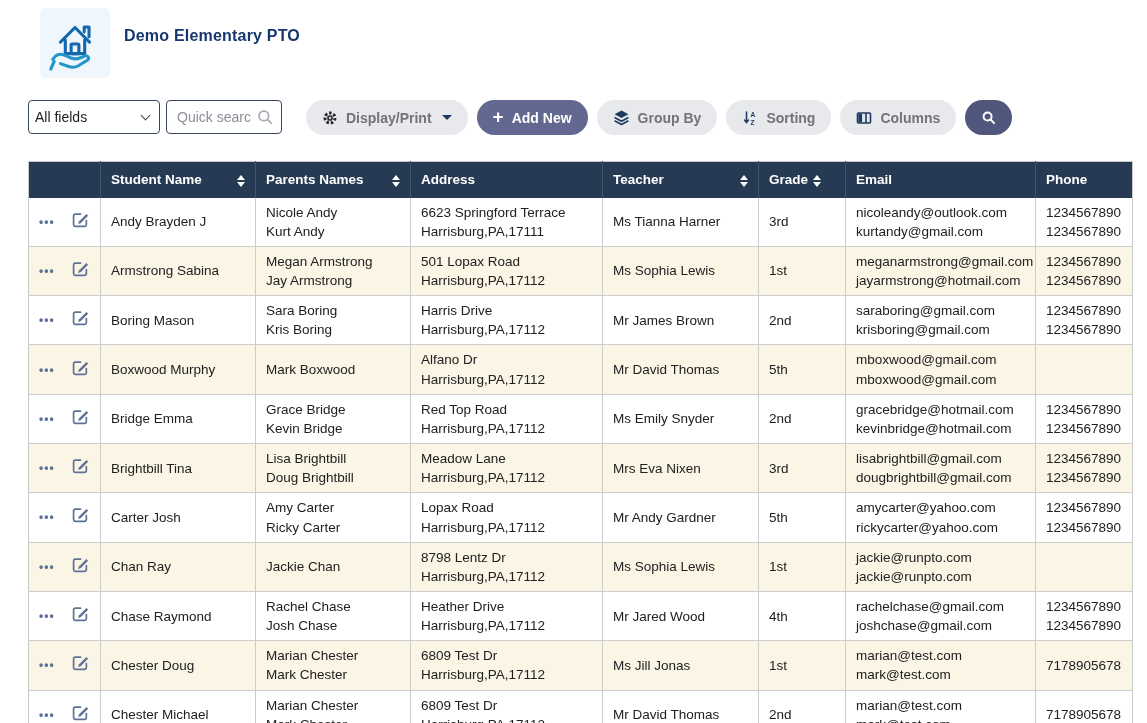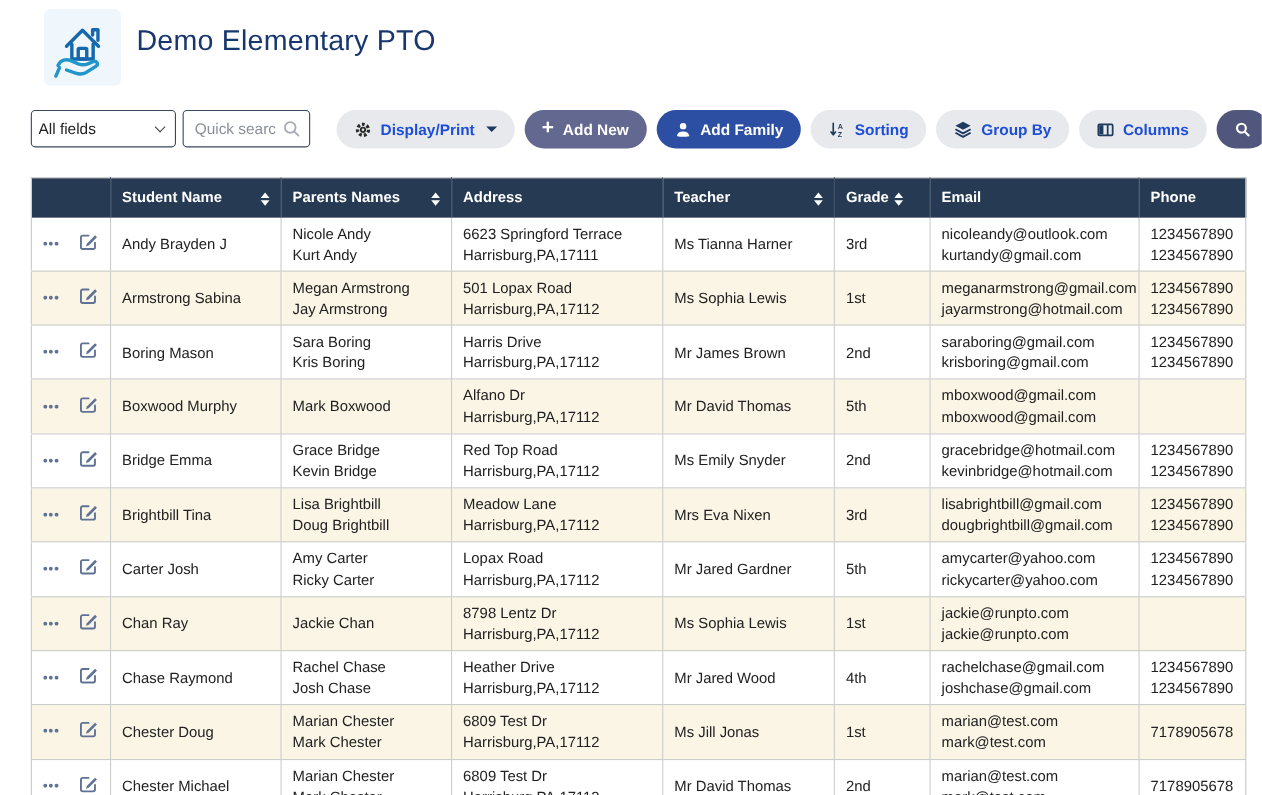--- a/index.html
+++ b/index.html
@@ -4,42 +4,42 @@
 <style>
   * { box-sizing: border-box; }
   html,body { margin:0; padding:0; width:1147px; height:723px; overflow:hidden;
               background:#fff; font-family:"Liberation Sans", sans-serif; }
 
   
   .brand { display:flex; align-items:center; gap:14px; padding:8px 0 0 40px; }
   .logo-box { width:70px; height:70px; background:#f0f7fc; border-radius:6px;
               display:flex; align-items:center; justify-content:center; }
   .brand-text { display:flex; flex-direction:column; gap:3px; padding-bottom:14px; }
-  .brand-title { font-size:26px; font-weight:normal; color:#17376e; letter-spacing:.2px; }
+  .brand-title { font-size:16px; font-weight:bold; color:#17376e; letter-spacing:.2px; }
   .brand-sub   { font-size:14.5px; font-weight:bold; color:#17376e; }
 
   
   .toolbar { display:flex; margin:22px 14px 0 28px; }
   .field-select { width:132px; height:34px; border:1.5px solid #39475c; border-radius:4px;
                   font-family:inherit; font-size:14px; color:#222; padding:0 6px; background:#fff;
                   -webkit-appearance:none; appearance:none; }
   .select-wrap { position:relative; }
   .select-wrap .chev { position:absolute; right:11px; top:12px; width:7px; height:7px;
                        border-right:1.8px solid #444; border-bottom:1.8px solid #444;
                        transform:rotate(45deg); pointer-events:none; }
   .qsearch-wrap { position:relative; margin-left:6px; }
   .qsearch { width:116px; height:34px; border:1.5px solid #39475c; border-radius:4px;
              font-family:inherit; font-size:14px; padding:0 30px 0 10px; color:#222; }
   .qsearch::placeholder { color:#8a8f98; }
   .qsearch-wrap svg { position:absolute; right:8px; top:8px; }
 
   .btn { display:inline-flex; align-items:center; gap:8px; height:35px; border:none;
          border-radius:18px; padding:0 16px; font-family:inherit; font-size:14px;
          font-weight:bold; cursor:pointer; white-space:nowrap; }
-  .btn-light { background:#e8e9ed; color:#1d4ed8; }
+  .btn-light { background:#e8e9ed; color:#737373; }
   .btn-slate { background:#62688f; color:#fff; }
   .btn-blue  { background:#2d4fa3; color:#fff; }
   .btn-dark  { background:#50567c; color:#fff; }
   .btn + .btn { margin-left:9px; }
   .btn-display { margin-left:24px; }
   .caret-down { width:0; height:0; border-left:5px solid transparent; border-right:5px solid transparent;
                 border-top:5px solid #1e3a5f; margin-left:2px; }
   .plus-glyph { font-size:19px; font-weight:bold; line-height:1; margin-top:-2px; }
 
   
@@ -117,44 +117,37 @@
     </svg>
     <span>Display/Print</span>
     <span class="caret-down"></span>
   </button>
 
   <button class="btn btn-slate">
     <span class="plus-glyph">+</span>
     <span>Add New</span>
   </button>
 
-  <button class="btn btn-blue">
-    <svg width="16" height="16" viewBox="0 0 16 16" fill="#fff">
-      <circle cx="8" cy="4.7" r="2.9"></circle>
-      <path d="M2.3 13.6a5.8 5 0 0 1 11.4 0c0 1-11.4 1-11.4 0Z"></path>
+
+  <button class="btn btn-light">
+    <svg width="17" height="17" viewBox="0 0 16 16" fill="none" stroke="#1e3a5f" stroke-width="1.6" stroke-linejoin="round">
+      <path d="M8 1.5 14.5 5 8 8.5 1.5 5Z" fill="#1e3a5f" stroke="none"></path>
+      <path d="M1.5 8 8 11.5 14.5 8"></path>
+      <path d="M1.5 11 8 14.5 14.5 11"></path>
     </svg>
-    <span>Add Family</span>
+    <span>Group By</span>
   </button>
 
   <button class="btn btn-light">
     <svg width="16" height="16" viewBox="0 0 16 16">
       <path d="M4.5 2v10M2.5 10l2 2.6 2-2.6" stroke="#1e3a5f" stroke-width="1.5" fill="none" stroke-linecap="round" stroke-linejoin="round"></path>
       <text x="8.6" y="7" font-size="6.5" font-weight="bold" fill="#1e3a5f">A</text>
       <text x="8.6" y="14.6" font-size="6.5" font-weight="bold" fill="#1e3a5f">Z</text>
     </svg>
     <span>Sorting</span>
-  </button>
-
-  <button class="btn btn-light">
-    <svg width="17" height="17" viewBox="0 0 16 16" fill="none" stroke="#1e3a5f" stroke-width="1.6" stroke-linejoin="round">
-      <path d="M8 1.5 14.5 5 8 8.5 1.5 5Z" fill="#1e3a5f" stroke="none"></path>
-      <path d="M1.5 8 8 11.5 14.5 8"></path>
-      <path d="M1.5 11 8 14.5 14.5 11"></path>
-    </svg>
-    <span>Group By</span>
   </button>
 
   <button class="btn btn-light">
     <svg width="16" height="16" viewBox="0 0 16 16">
       <rect x="1.5" y="3" width="13" height="10" rx="1" fill="none" stroke="#1e3a5f" stroke-width="1.6"></rect>
       <rect x="2.3" y="3.8" width="3.8" height="8.4" fill="#1e3a5f"></rect>
       <line x1="10" y1="3" x2="10" y2="13" stroke="#1e3a5f" stroke-width="1.6"></line>
     </svg>
     <span>Columns</span>
   </button>
@@ -457,21 +450,21 @@
         </td>
     <td class="c-parents">
           <div>Amy Carter</div>
           <div>Ricky Carter</div>
         </td>
     <td class="c-address">
           <div>Lopax Road</div>
           <div>Harrisburg,PA,17112</div>
         </td>
     <td class="c-teacher">
-          <div>Mr Jared Gardner</div>
+          <div>Mr Andy Gardner</div>
         </td>
     <td class="c-grade">
           <div>5th</div>
         </td>
     <td class="c-email">
           <div>amycarter@yahoo.com</div>
           <div>rickycarter@yahoo.com</div>
         </td>
     <td class="c-phone">
           <div>1234567890</div>

